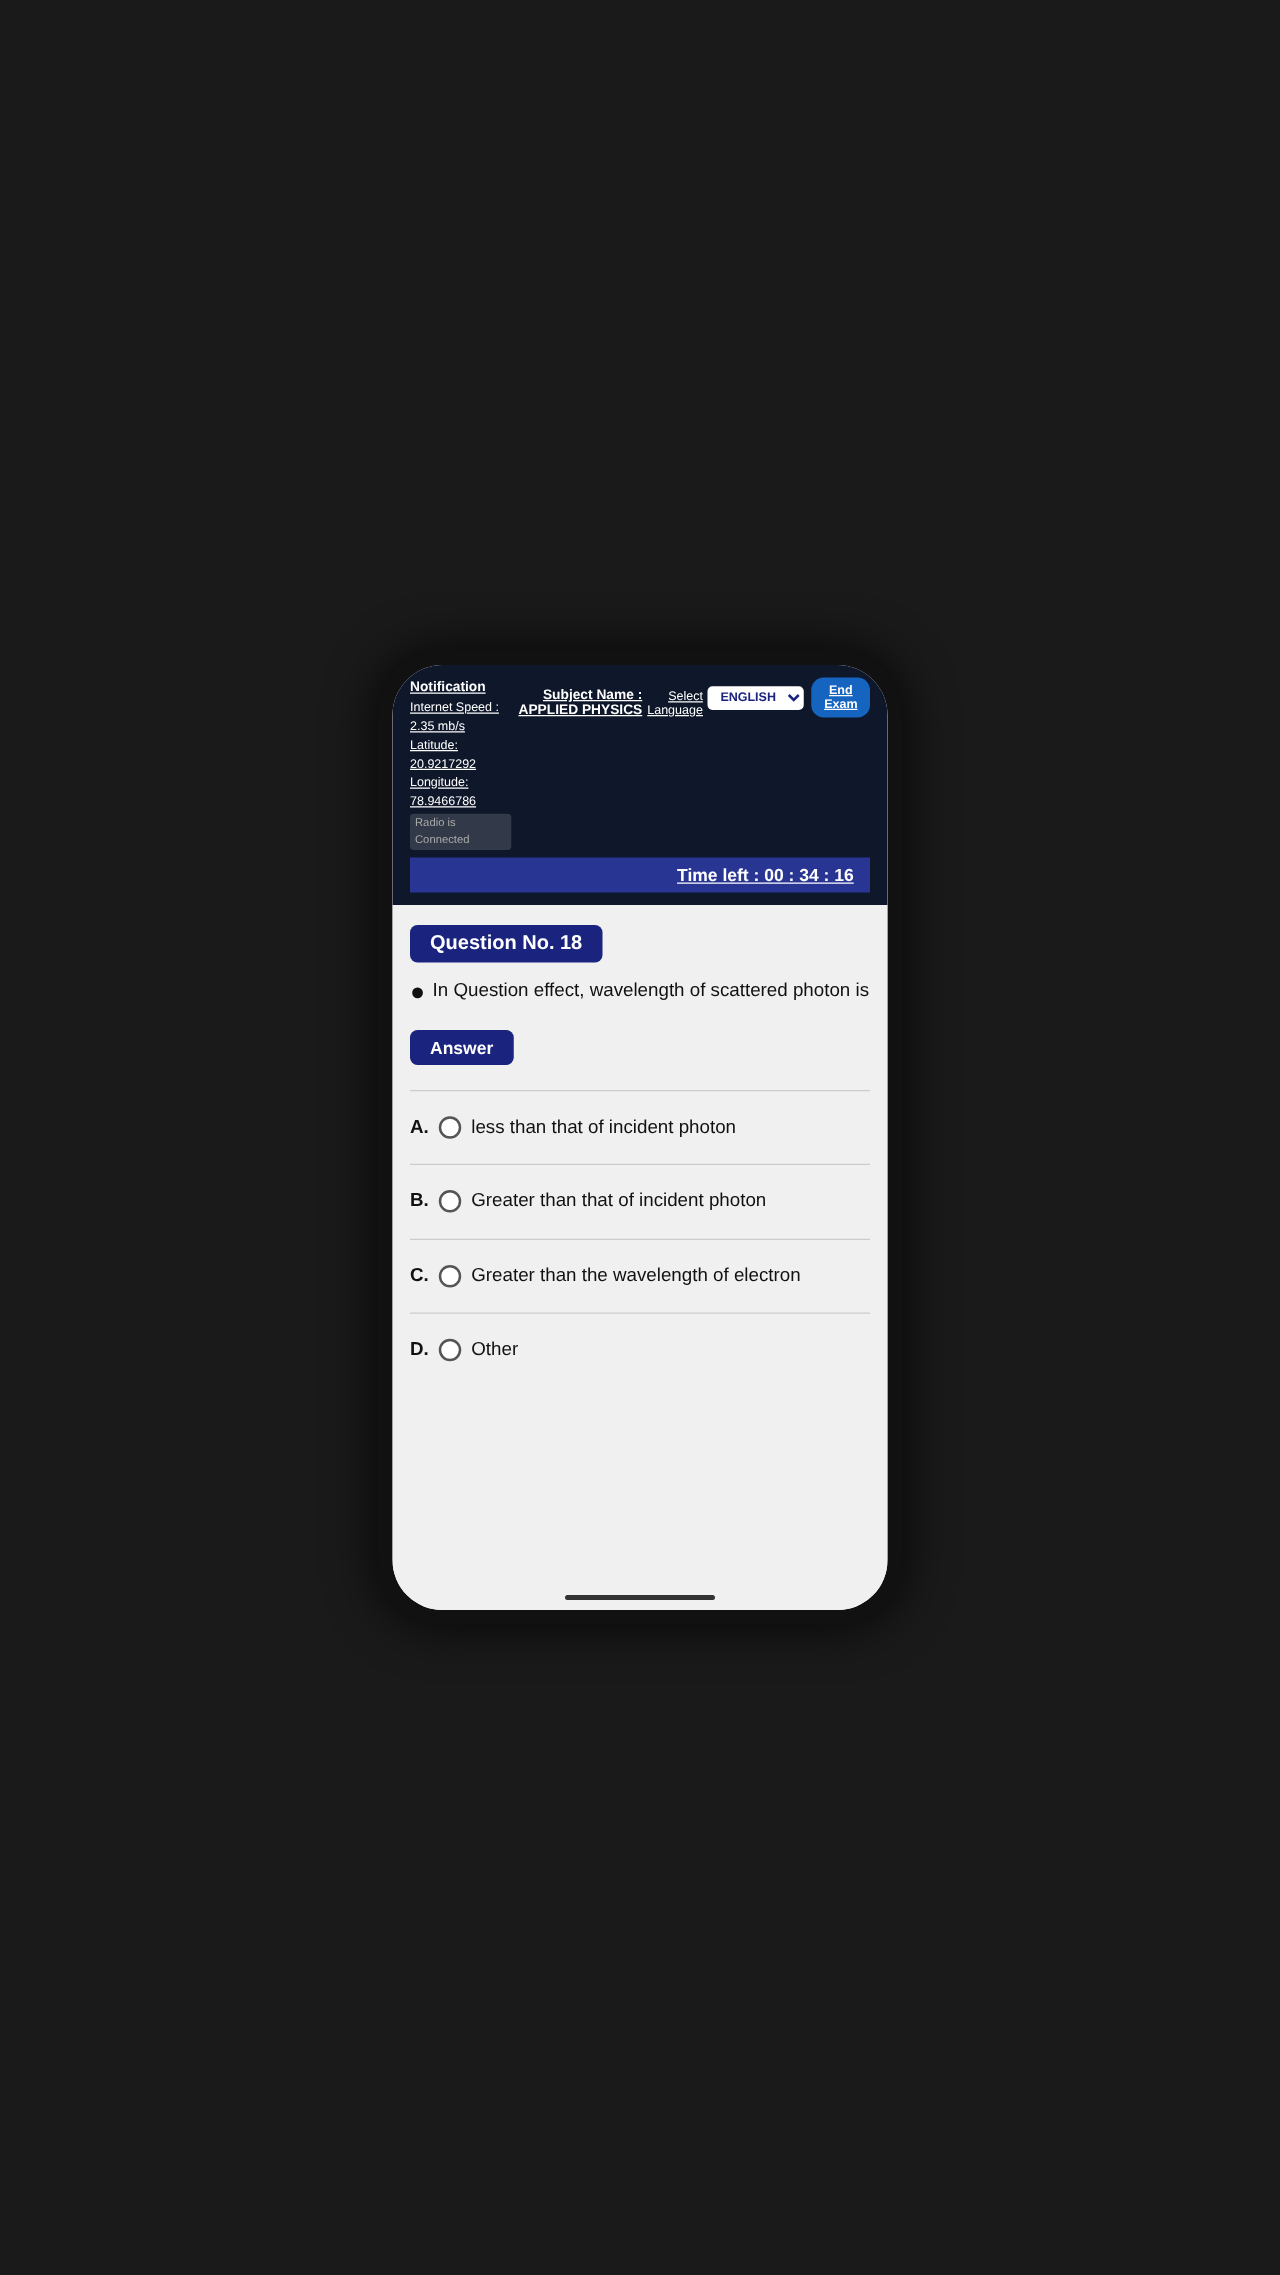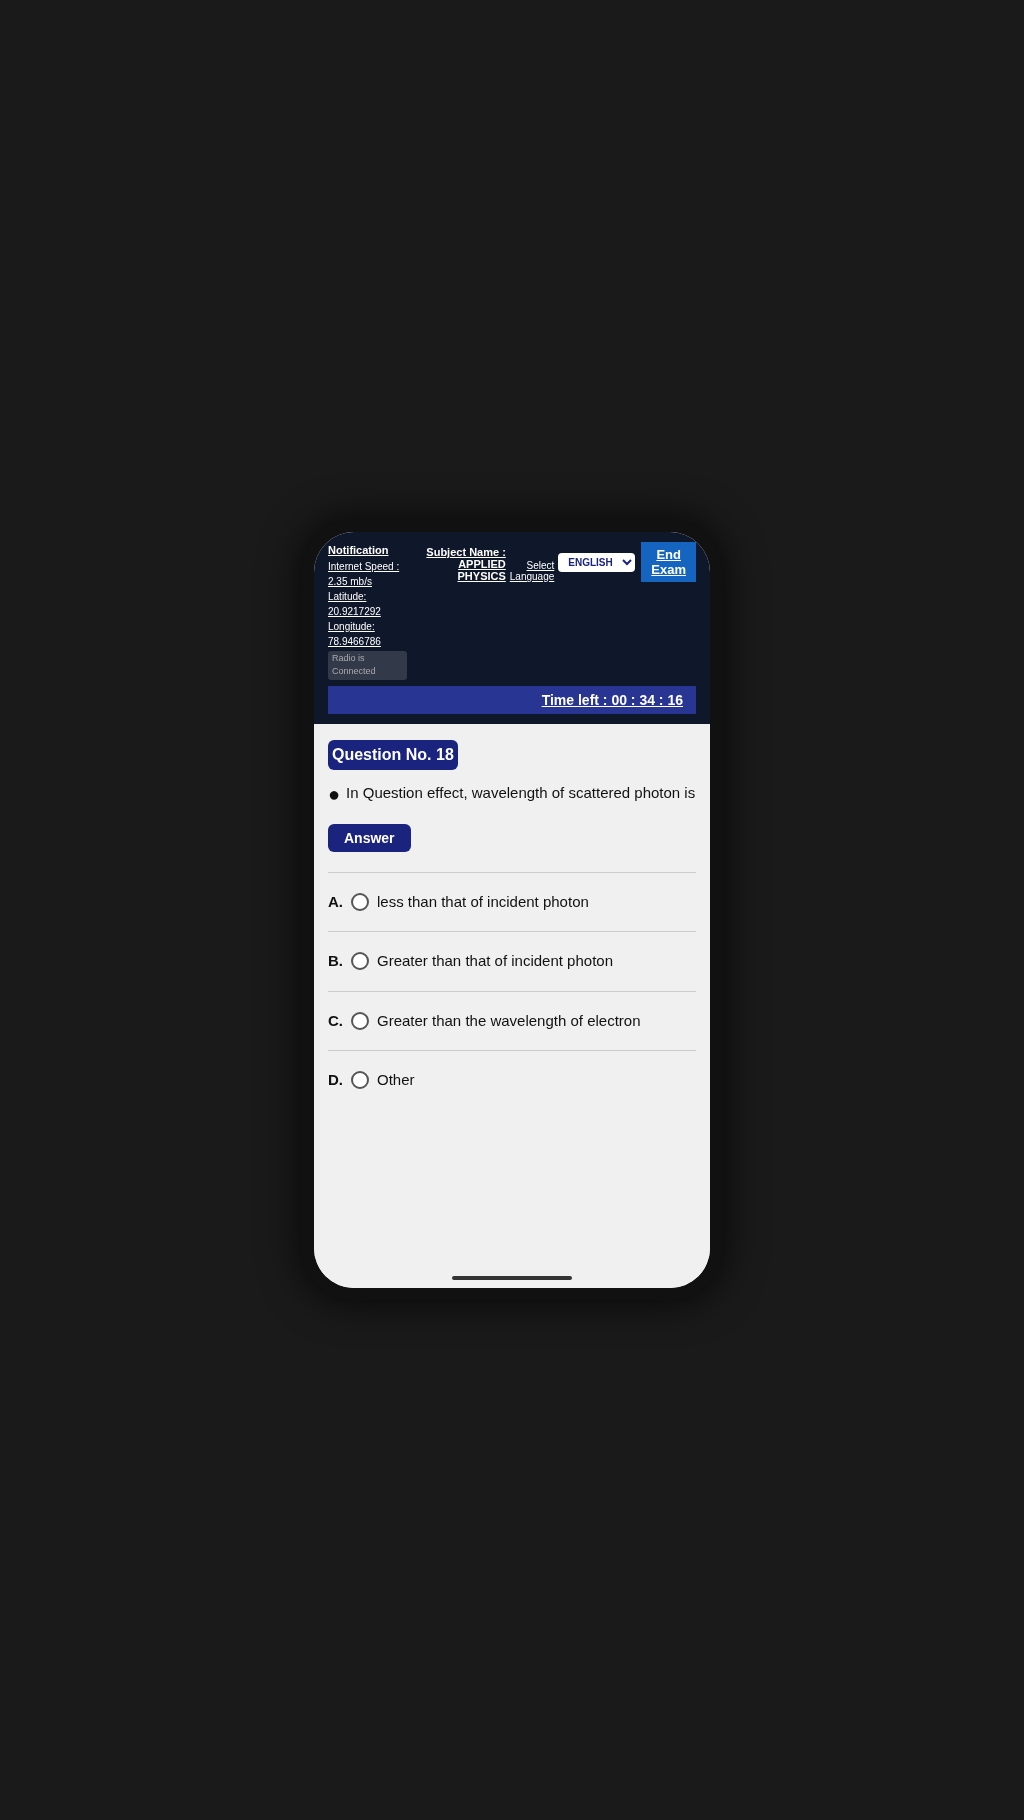--- a/index.html
+++ b/index.html
@@ -94,23 +94,23 @@
       border-radius: 4px;
       padding: 3px 6px;
       font-size: 10px;
       font-weight: bold;
     }
 
     .end-exam-btn {
       background: #1565c0;
       color: white;
       border: none;
-      border-radius: 0;
+      border-radius: 10px;
       padding: 5px 10px;
-      font-size: 13px;
+      font-size: 10px;
       font-weight: bold;
       cursor: pointer;
     }
 
     .radio-connected {
       font-size: 9px;
       color: #aaa;
       background: rgba(255,255,255,0.15);
       padding: 1px 4px;
       border-radius: 3px;
@@ -143,21 +143,21 @@
       font-weight: bold;
       color: #1a237e;
       margin-bottom: 14px;
       line-height: 1.4;
     }
 
     .question-badge {
       background: #1a237e;
       color: white;
       display: inline-block;
-      padding: 6px 4px;
+      padding: 6px 16px;
       border-radius: 6px;
       font-size: 16px;
       font-weight: bold;
       margin-bottom: 12px;
     }
 
     .question-text {
       font-size: 15px;
       color: #111;
       margin-bottom: 4px;

